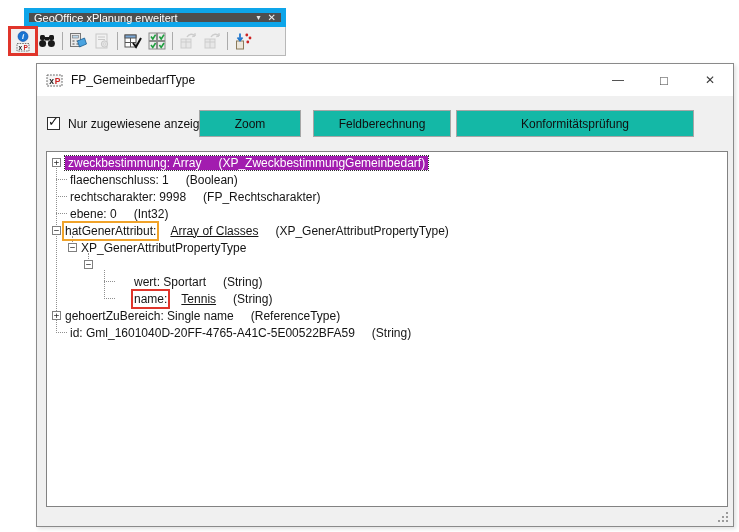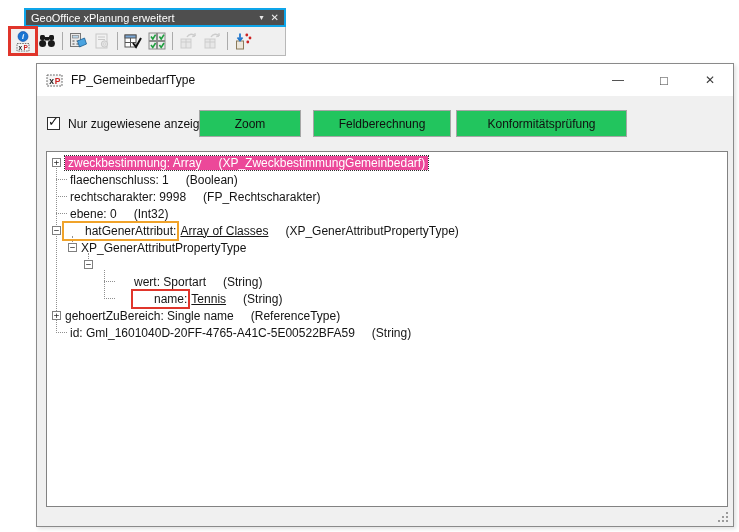--- a/index.html
+++ b/index.html
@@ -7,21 +7,21 @@
     width:739px;height:532px;position:relative;overflow:hidden;
     background:#ffffff;
     font-family:"Liberation Sans", sans-serif;
     -webkit-font-smoothing:antialiased;
   }
 
   
   .toolbar-window{position:absolute;left:8px;top:8px;width:278px;height:48px;}
   .tb-titlebar{
     position:absolute;left:16px;top:0;width:262px;height:19px;box-sizing:border-box;
-    background:#4e4e4e;border:2px solid #0ea5e9;
+    background:#4e4e4e;border:5px solid #0ea5e9;
     display:flex;align-items:center;padding:0 5px;color:#fff;font-size:11px;
   }
   .tb-title{flex:1;white-space:nowrap;overflow:hidden;}
   .tb-caret{font-size:8px;margin:0 7px 0 4px;color:#e8e8e8;cursor:default;}
   .tb-close{font-size:10px;color:#f0f0f0;cursor:default;}
   .tb-body{
     position:absolute;left:0;top:19px;width:278px;height:29px;box-sizing:border-box;
     background:#f0f0f0;border:1px solid #b8b8b8;border-top:none;
     display:flex;align-items:center;padding:0 2px;
   }
@@ -52,27 +52,27 @@
   .checkbox{
     position:absolute;left:0;top:8px;width:13px;height:13px;box-sizing:border-box;
     background:#fff;border:1px solid #2f2f2f;
   }
   .checkbox .tick{
     position:absolute;left:0px;top:-3px;font-size:13px;color:#111;line-height:13px;
   }
   .cb-label{position:absolute;left:21px;top:8px;font-size:12px;color:#101010;white-space:nowrap;}
   .btn{
     position:absolute;top:1px;height:27px;box-sizing:border-box;
-    background:#22c55e;border:1px solid #a6a6a6;
+    background:#14b8a6;border:1px solid #a6a6a6;
     font-size:12px;color:#101010;display:flex;align-items:center;justify-content:center;
     cursor:default;white-space:nowrap;
   }
   .btn-zoom{left:152px;width:102px;}
   .btn-feld{left:266px;width:138px;}
-  .btn-konf{left:409px;width:171px;}
+  .btn-konf{left:409px;width:238px;}
 
   
   .tree{
     position:absolute;left:9px;top:87px;width:682px;height:356px;box-sizing:border-box;
     background:#fff;border:1px solid #828282;padding-top:2px;overflow:hidden;
   }
   .guide{position:absolute;width:0;border-left:1px dotted #8f8f8f;}
   .g0{left:9px;top:10px;height:171px;}
   .g1{left:25px;top:84px;height:12px;}
   .g2{left:41px;top:101px;height:12px;}
@@ -84,24 +84,24 @@
   .lvl0{padding-left:5px;}.lvl1{padding-left:21px;}.lvl2{padding-left:37px;}.lvl3{padding-left:53px;gap:16px;}
   .expander{
     width:9px;height:9px;box-sizing:border-box;flex:none;
     background:#fff;border:1px solid #7f7f7f;color:#2a2a2a;
     font-family:"DejaVu Sans Mono",monospace;font-size:9px;line-height:7px;text-align:center;
     margin-right:4px;
   }
   .stub{width:11px;height:0;border-top:1px dotted #8f8f8f;margin-left:4px;margin-right:3px;flex:none;}
   .lblwrap{display:flex;align-items:center;white-space:pre;}
   .trow.sel .lblwrap{
-    background:#ec4899;color:#fff;outline:1px dotted #2b2b2b;padding:0 3px;align-items:flex-end;
+    background:#a21caf;color:#fff;outline:1px dotted #2b2b2b;padding:0 3px;align-items:flex-end;
   }
   .typ{margin-left:17px;}
-  .boxed{outline-style:solid;outline-width:2px;outline-offset:1px;margin-right:0;padding-left:20px;}
+  .boxed{outline-style:solid;outline-width:2px;outline-offset:1px;margin-right:10px;}
   .boxed.orange{outline-color:#f0a32a;}
   .boxed.green{outline-color:#00a36c;}
   .boxed.red{outline-color:#e0352b;}
   .boxed + .seg{margin-left:4px;text-decoration:underline;}
 
   .grip{position:absolute;right:3px;bottom:3px;width:13px;height:13px;cursor:default;}
 </style>
 </head>
 <body>
 

